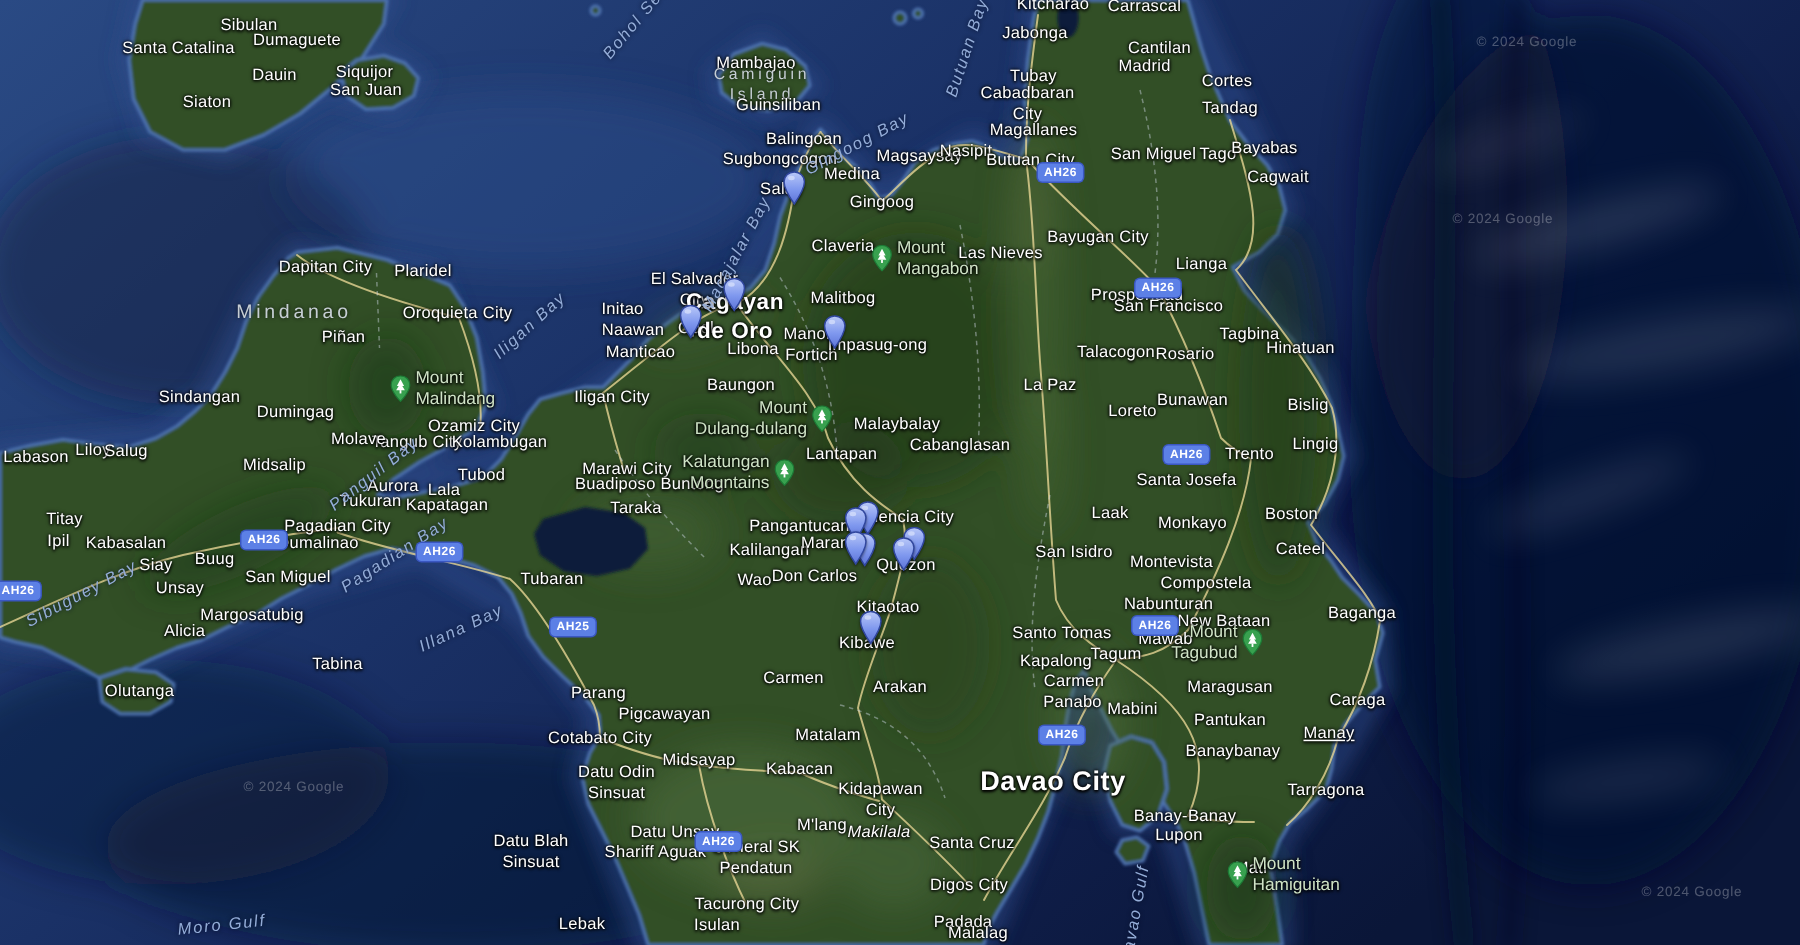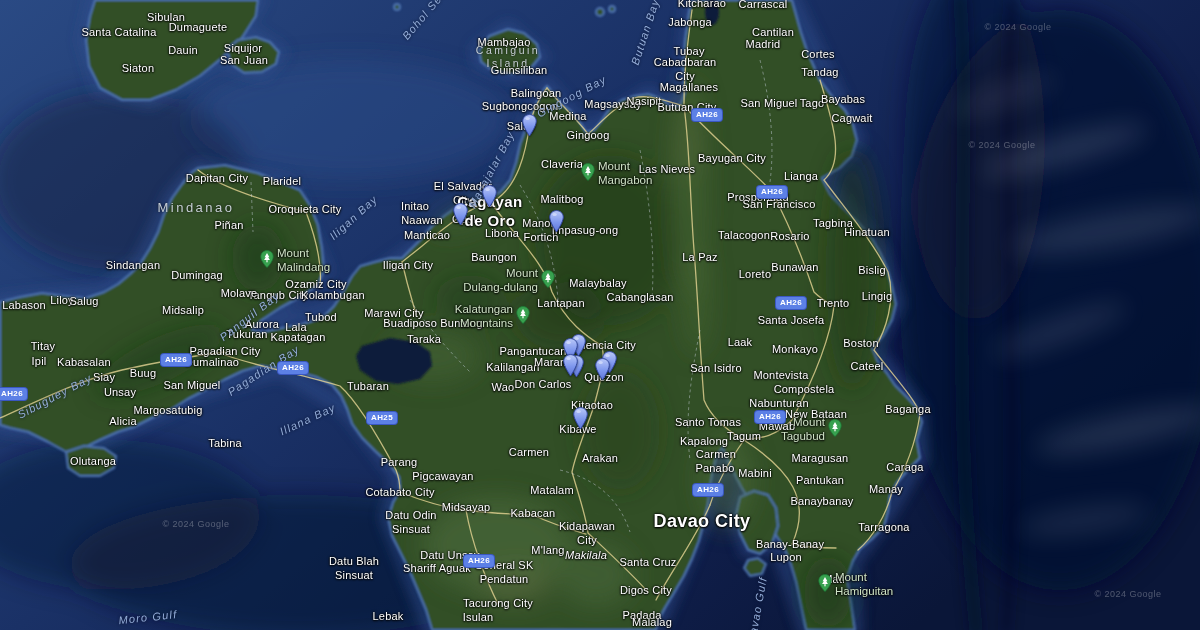--- a/index.html
+++ b/index.html
@@ -222,21 +222,21 @@
       <div class="lbl k-town" style="left: 777px; top: 427px; transform: translate(-50%, -50%);">Mawab</div>
       <div class="lbl k-town" style="left: 708px; top: 423px; transform: translate(-50%, -50%);">Santo Tomas</div>
       <div class="lbl k-town" style="left: 704px; top: 400px; transform: translate(-50%, -50%); margin-top: 42px;">Kapalong</div>
       <div class="lbl k-town" style="left: 744px; top: 437px; transform: translate(-50%, -50%);">Tagum</div>
       <div class="lbl k-town" style="left: 716px; top: 455px; transform: translate(-50%, -50%);">Carmen</div>
       <div class="lbl k-town" style="left: 715px; top: 469px; transform: translate(-50%, -50%);">Panabo</div>
       <div class="lbl k-town" style="left: 755px; top: 474px; transform: translate(-50%, -50%);">Mabini</div>
       <div class="lbl k-town" style="left: 820px; top: 459px; transform: translate(-50%, -50%);">Maragusan</div>
       <div class="lbl k-town" style="left: 820px; top: 481px; transform: translate(-50%, -50%);">Pantukan</div>
       <div class="lbl k-town" style="left: 905px; top: 468px; transform: translate(-50%, -50%);">Caraga</div>
-      <div class="lbl k-town" style="left: 886px; top: 490px; transform: translate(-50%, -50%);">Manay</div>
+      <div class="lbl k-town" style="left: 886px; top: 490px; transform: translate(-50%, -50%); text-decoration: underline;">Manay</div>
       <div class="lbl k-town" style="left: 822px; top: 502px; transform: translate(-50%, -50%);">Banaybanay</div>
       <div class="lbl k-town" style="left: 884px; top: 528px; transform: translate(-50%, -50%);">Tarragona</div>
       <div class="lbl k-town" style="left: 790px; top: 545px; transform: translate(-50%, -50%);">Banay-Banay</div>
       <div class="lbl k-town" style="left: 834px; top: 547px; transform: translate(-50%, -50%); margin-top: 33px;">Mati</div>
       <div class="lbl k-town" style="left: 786px; top: 558px; transform: translate(-50%, -50%);">Lupon</div>
       <div class="lbl k-town" style="left: 562px; top: 165px; transform: translate(-50%, -50%);">Claveria</div>
       <div class="lbl k-town" style="left: 667px; top: 170px; transform: translate(-50%, -50%);">Las Nieves</div>
       <div class="lbl k-town" style="left: 562px; top: 200px; transform: translate(-50%, -50%);">Malitbog</div>
       <div class="lbl k-town" style="left: 463px; top: 194px; transform: translate(-50%, -50%);">El Salvador
 City</div>
@@ -248,21 +248,21 @@
       <div class="lbl k-town" style="left: 494px; top: 258px; transform: translate(-50%, -50%);">Baungon</div>
       <div class="lbl k-city" style="left: 490px; top: 212px; transform: translate(-50%, -50%);">Cagayan
 de Oro</div>
       <div class="lbl k-town" style="left: 541px; top: 231px; transform: translate(-50%, -50%);">Manolo
 Fortich</div>
       <div class="lbl k-town" style="left: 585px; top: 231px; transform: translate(-50%, -50%);">Impasug-ong</div>
       <div class="lbl k-town" style="left: 408px; top: 266px; transform: translate(-50%, -50%);">Iligan City</div>
       <div class="lbl k-town" style="left: 598px; top: 284px; transform: translate(-50%, -50%);">Malaybalay</div>
       <div class="lbl k-town" style="left: 561px; top: 304px; transform: translate(-50%, -50%);">Lantapan</div>
       <div class="lbl k-town" style="left: 640px; top: 298px; transform: translate(-50%, -50%);">Cabanglasan</div>
-      <div class="lbl k-town" style="left: 394px; top: 314px; transform: translate(-50%, -50%);">Marawi City</div>
+      <div class="lbl k-town" style="left: 418px; top: 314px; transform: translate(-50%, -50%);">Marawi City</div>
       <div class="lbl k-town" style="left: 433px; top: 324px; transform: translate(-50%, -50%);">Buadiposo Buntong</div>
       <div class="lbl k-town" style="left: 424px; top: 340px; transform: translate(-50%, -50%);">Taraka</div>
       <div class="lbl k-town" style="left: 368px; top: 387px; transform: translate(-50%, -50%);">Tubaran</div>
       <div class="lbl k-town" style="left: 533px; top: 352px; transform: translate(-50%, -50%);">Pangantucan</div>
       <div class="lbl k-town" style="left: 513px; top: 368px; transform: translate(-50%, -50%);">Kalilangan</div>
       <div class="lbl k-town" style="left: 503px; top: 388px; transform: translate(-50%, -50%);">Wao</div>
       <div class="lbl k-town" style="left: 543px; top: 385px; transform: translate(-50%, -50%);">Don Carlos</div>
       <div class="lbl k-town" style="left: 558px; top: 363px; transform: translate(-50%, -50%);">Maramag</div>
       <div class="lbl k-town" style="left: 603px; top: 346px; transform: translate(-50%, -50%);">Valencia City</div>
       <div class="lbl k-town" style="left: 604px; top: 378px; transform: translate(-50%, -50%);">Quezon</div>

